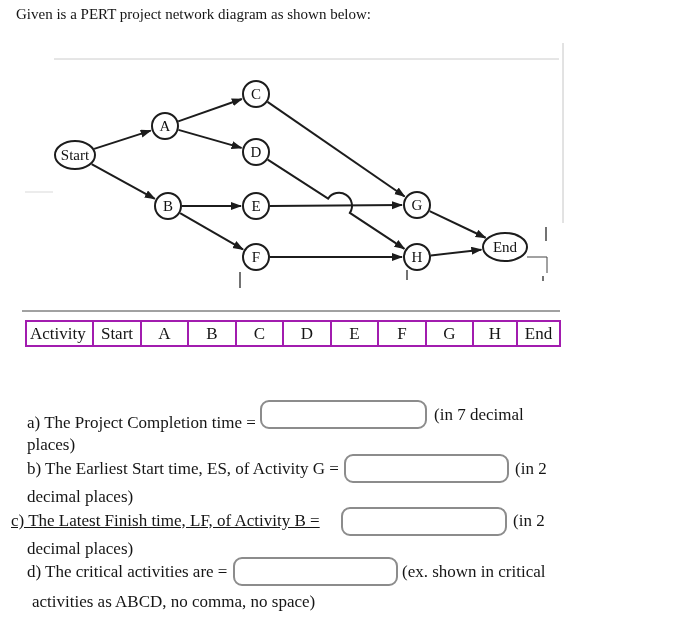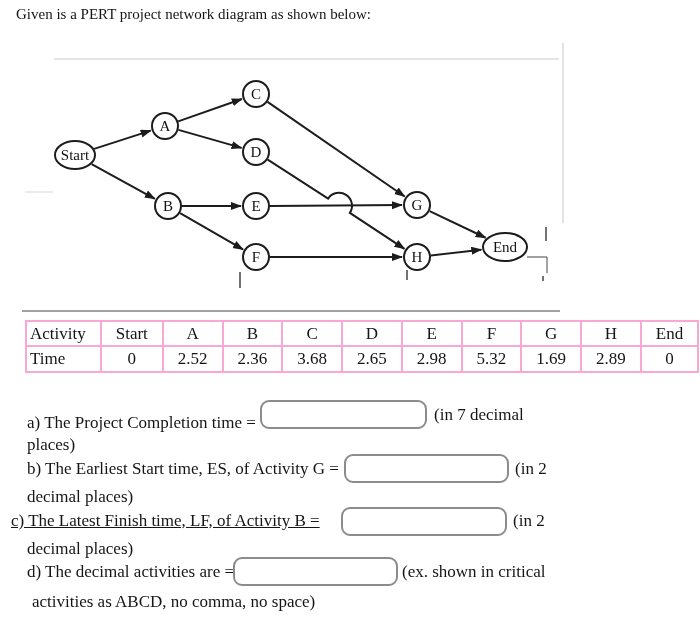--- a/index.html
+++ b/index.html
@@ -11,21 +11,21 @@
   .title { position:absolute; left:16px; top:6px; font-size:15px; white-space:nowrap; }
 
   #diagram { position:absolute; left:0; top:40px; }
   .edge { fill:none; stroke:#1c1c1c; stroke-width:2; }
   .node-shape { fill:#ffffff; stroke:#1c1c1c; stroke-width:2; }
   .node-label { font-family:"Liberation Serif","DejaVu Serif",serif; font-size:15px; fill:#111; }
   .mark { fill:none; }
 
   #acttable { position:absolute; left:25px; top:320px; border-collapse:collapse;
     font-size:17px; table-layout:fixed; }
-  #acttable td { border:2px solid #f9a8d4; text-align:center; padding:0 14px; overflow:hidden; }
+  #acttable td { border:2px solid #a21caf; text-align:center; padding:0 6px; overflow:hidden; }
   #acttable tr.r0 td { height:23px; }
   #acttable tr.r1 td { height:24px; }
   #acttable td.lab { text-align:left; padding-left:3px; }
 
   .qline { position:absolute; font-size:17px; white-space:nowrap; }
   .qinput { position:absolute; box-sizing:border-box; width:167px; height:29px;
     border:2px solid #8c8c8c; border-radius:9px; background:#fff;
     font-family:"Liberation Serif","DejaVu Serif",serif; font-size:15px; padding:0 8px; outline:none; }
 
   .qa-label  { left:27px;  top:413px; }
@@ -149,47 +149,34 @@
         <td>A</td>
         <td>B</td>
         <td>C</td>
         <td>D</td>
         <td>E</td>
         <td>F</td>
         <td>G</td>
         <td>H</td>
         <td>End</td>
       </tr>
-      <tr class="r1">
-        <td class="lab">Time</td>
-        <td>0</td>
-        <td>2.52</td>
-        <td>2.36</td>
-        <td>3.68</td>
-        <td>2.65</td>
-        <td>2.98</td>
-        <td>5.32</td>
-        <td>1.69</td>
-        <td>2.89</td>
-        <td>0</td>
-      </tr>
     </tbody>
 </table>
 
 <div class="qline qa-label">a) The Project Completion time =</div>
 <input class="qinput qa-box" value="" style="">
 <div class="qline qa-suffix">(in 7 decimal</div>
 <div class="qline qa-cont">places)</div>
 
 <div class="qline qb-label">b) The Earliest Start time, ES, of Activity G =</div>
 <input class="qinput qb-box" value="" style="">
 <div class="qline qb-suffix">(in 2</div>
 <div class="qline qb-cont">decimal places)</div>
 
 <div class="qline qc-label">c) The Latest Finish time, LF, of Activity B =</div>
 <input class="qinput qc-box" value="" style="">
 <div class="qline qc-suffix">(in 2</div>
 <div class="qline qc-cont">decimal places)</div>
 
-<div class="qline qd-label">d) The decimal activities are =</div>
+<div class="qline qd-label">d) The critical activities are =</div>
 <input class="qinput qd-box" value="" style="">
 <div class="qline qd-suffix">(ex. shown in critical</div>
 <div class="qline qd-cont">activities as ABCD, no comma, no space)</div>
 
 </body></html>

